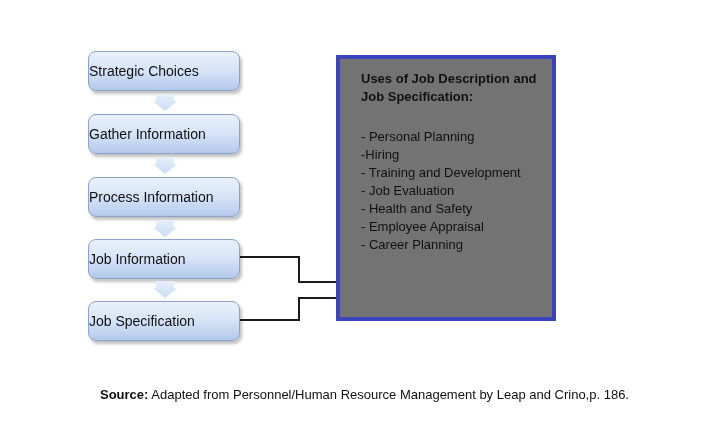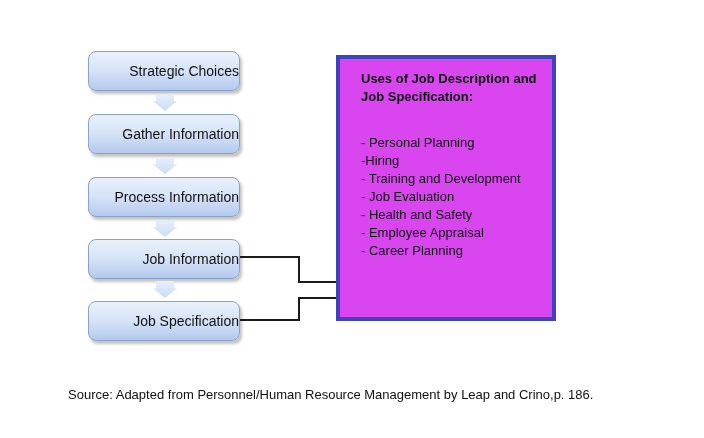--- a/index.html
+++ b/index.html
@@ -25,21 +25,21 @@
     box-sizing: border-box;
     border: 1px solid var(--step-border, #8aa2c8);
     border-radius: 8px;
     background: linear-gradient(to bottom,
       var(--step-fill-top, #e9f1fb) 0%,
       #d6e3f7 50%,
       var(--step-fill-bottom, #b3c9ec) 100%);
     box-shadow: 2px 3px 3px rgba(120, 120, 120, 0.45);
     display: flex;
     align-items: center;
-    justify-content: flex-end;
+    justify-content: flex-start;
     font-size: 14px;
     color: #111111;
   }
   .s0 { top: 51px; }
   .s1 { top: 114px; }
   .s2 { top: 177px; }
   .s3 { top: 239px; }
   .s4 { top: 301px; }
 
   
@@ -71,51 +71,52 @@
 
   
   .uses-box {
     position: absolute;
     left: 336px;
     top: 55px;
     width: 220px;
     height: 266px;
     box-sizing: border-box;
     border: 4px solid var(--uses-border, #3c43bd);
-    background: #d946ef;
+    background: #737373;
     padding: 11px 6px 0 21px;
   }
   .uses-title div {
     font-weight: bold;
     font-size: 13px;
     line-height: 18px;
     white-space: nowrap;
     color: #111111;
   }
   .uses-items {
-    margin-top: 28px;
+    margin-top: 22px;
   }
   .uses-items div {
     font-size: 13px;
     line-height: 18px;
     white-space: nowrap;
     color: #111111;
   }
 
   
   .source {
     position: absolute;
     left: 68px;
     top: 387px;
     font-size: 13px;
     white-space: nowrap;
     color: #111111;
   }
   .source .lbl {
-    font-weight: normal;
+    font-weight: bold;
+    margin-left: 32px;
   }
 </style>
 </head>
 <body>
 
 <div>
 
   <div class="step s0">
     <span>Strategic Choices</span>
   </div>

